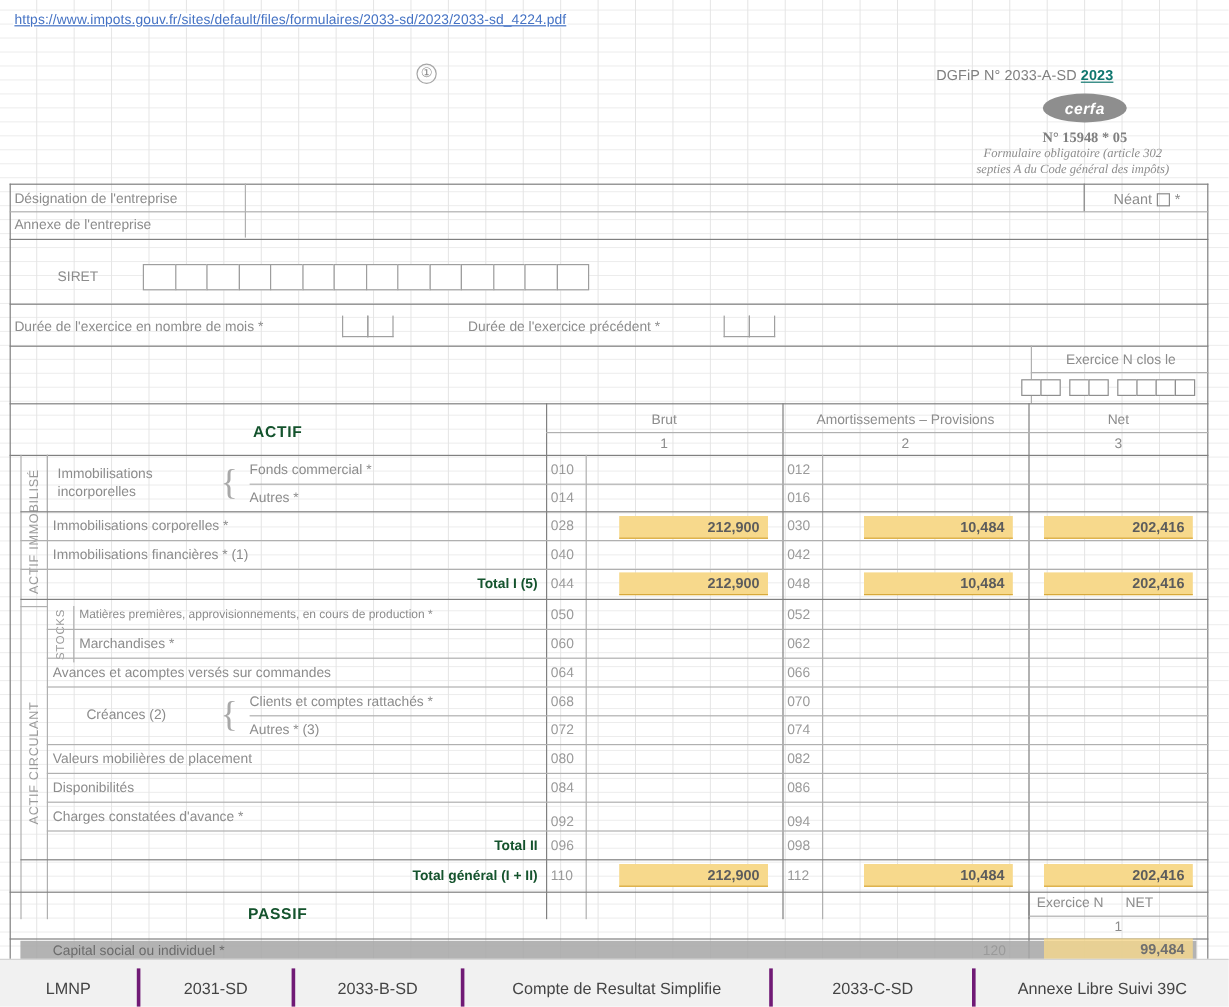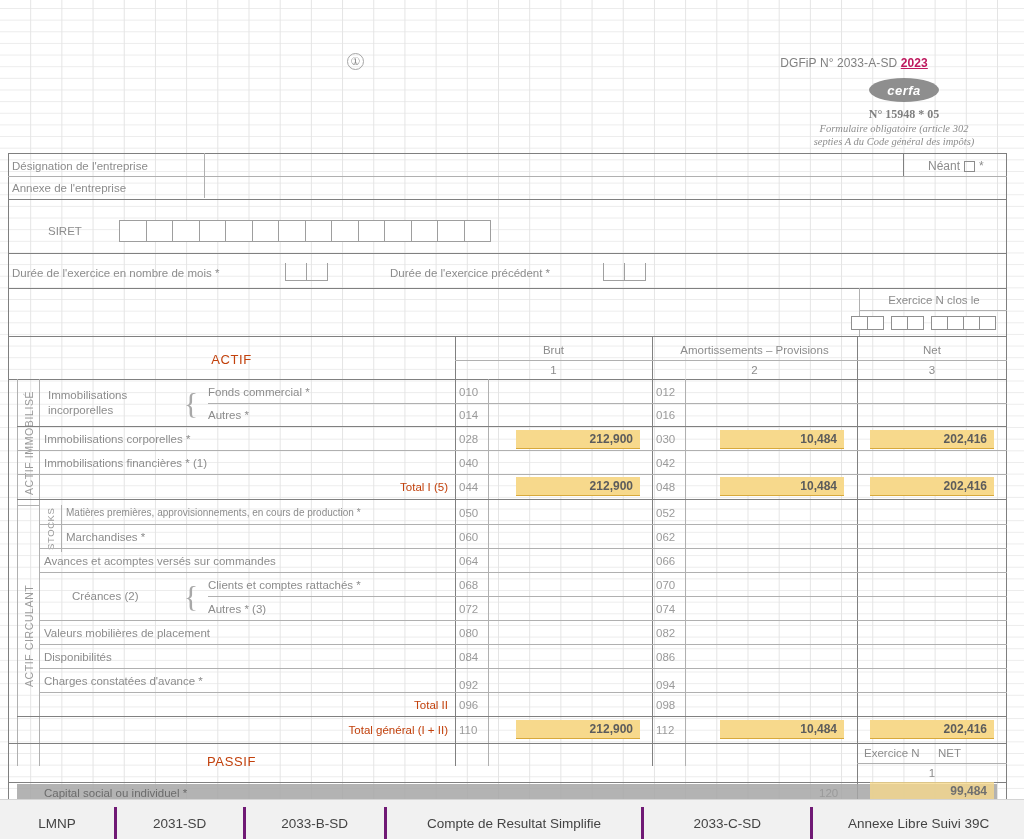--- a/index.html
+++ b/index.html
@@ -50,21 +50,21 @@
   }
   .titlebox{
     left:387px;top:10px;width:200px;height:25px;border:1px solid #a9a9a9;
     display:flex;align-items:center;justify-content:center;
     font-size:13px;font-weight:bold;letter-spacing:.6px;color:#7f7f7f;
   }
   .dgfip{
     left:700px;top:16px;width:292px;text-align:center;
     font-size:12px;color:#808080;letter-spacing:.1px;
   }
-  .dgfip b{color:#be185d;text-decoration:underline;}
+  .dgfip b{color:#0f766e;text-decoration:underline;}
   .cerfa{
     left:861px;top:38px;width:70px;height:24px;border-radius:50%;
     background:#8e8e8e;color:#ffffff;
     font-size:13px;font-style:italic;font-weight:bold;letter-spacing:.5px;
     display:flex;align-items:center;justify-content:center;
   }
   .cerfanum{
     left:780px;top:67px;width:232px;text-align:center;
     font-family:"Liberation Serif",serif;font-size:12px;font-weight:bold;color:#7f7f7f;
   }
@@ -85,21 +85,21 @@
   .vline{background:#b0b0b0;width:1px;}
   .vline.dark{background:#808080;}
 
   .cellTxt{
     font-size:11.5px;color:#8c8c8c;display:flex;align-items:center;
     white-space:nowrap;letter-spacing:0;
   }
   .cellTxt.sm{font-size:10px;}
   .cellTxt.right{justify-content:flex-end;}
   .cellTxt.center{justify-content:center;}
-  .cellTxt.b{font-weight:normal;color:#c2410c;}
+  .cellTxt.b{font-weight:bold;color:#14532d;}
 
   .code{
     font-size:11.5px;color:#9a9a9a;display:flex;align-items:center;
     padding-left:3px;
   }
 
   .amt{
     background:#f7d98c;border-bottom:1.5px solid #d8a93b;
     font-size:12px;font-weight:bold;color:#5c5c5c;
     display:flex;align-items:center;justify-content:flex-end;
@@ -159,20 +159,23 @@
   }
   #tabbar .spacer{flex:1;}
 </style>
 </head>
 <body>
 
 <div id="app">
 
   <div id="grid"></div>
 
+  <div id="urlbar">
+    <a class="link" href="#">https://www.impots.gouv.fr/sites/default/files/formulaires/2033-sd/2023/2033-sd_4224.pdf</a>
+  </div>
 
   <div id="sheet">
 
     <div class="abs circ1">①</div>
 
     <div class="abs dgfip">
       <span>DGFiP N° 2033-A-SD </span><b>2023</b>
     </div>
     <div class="abs cerfa">cerfa</div>
     <div class="abs cerfanum">N° 15948 * 05</div>

